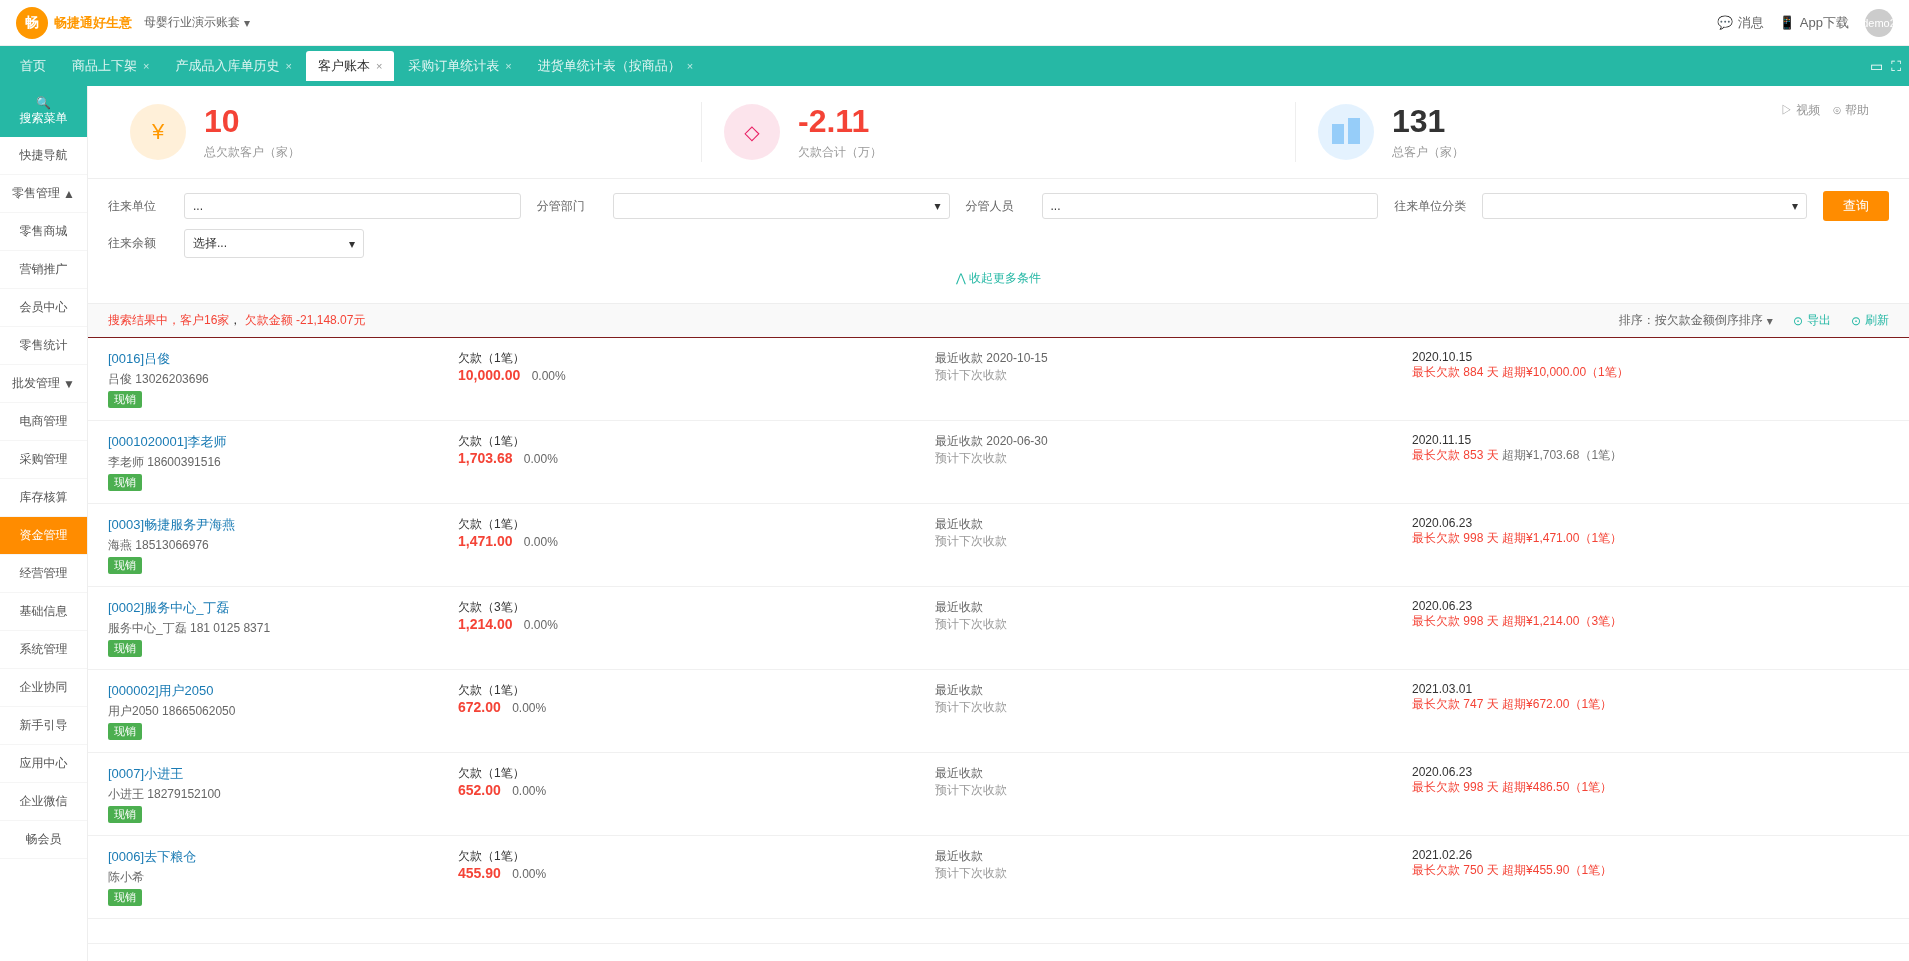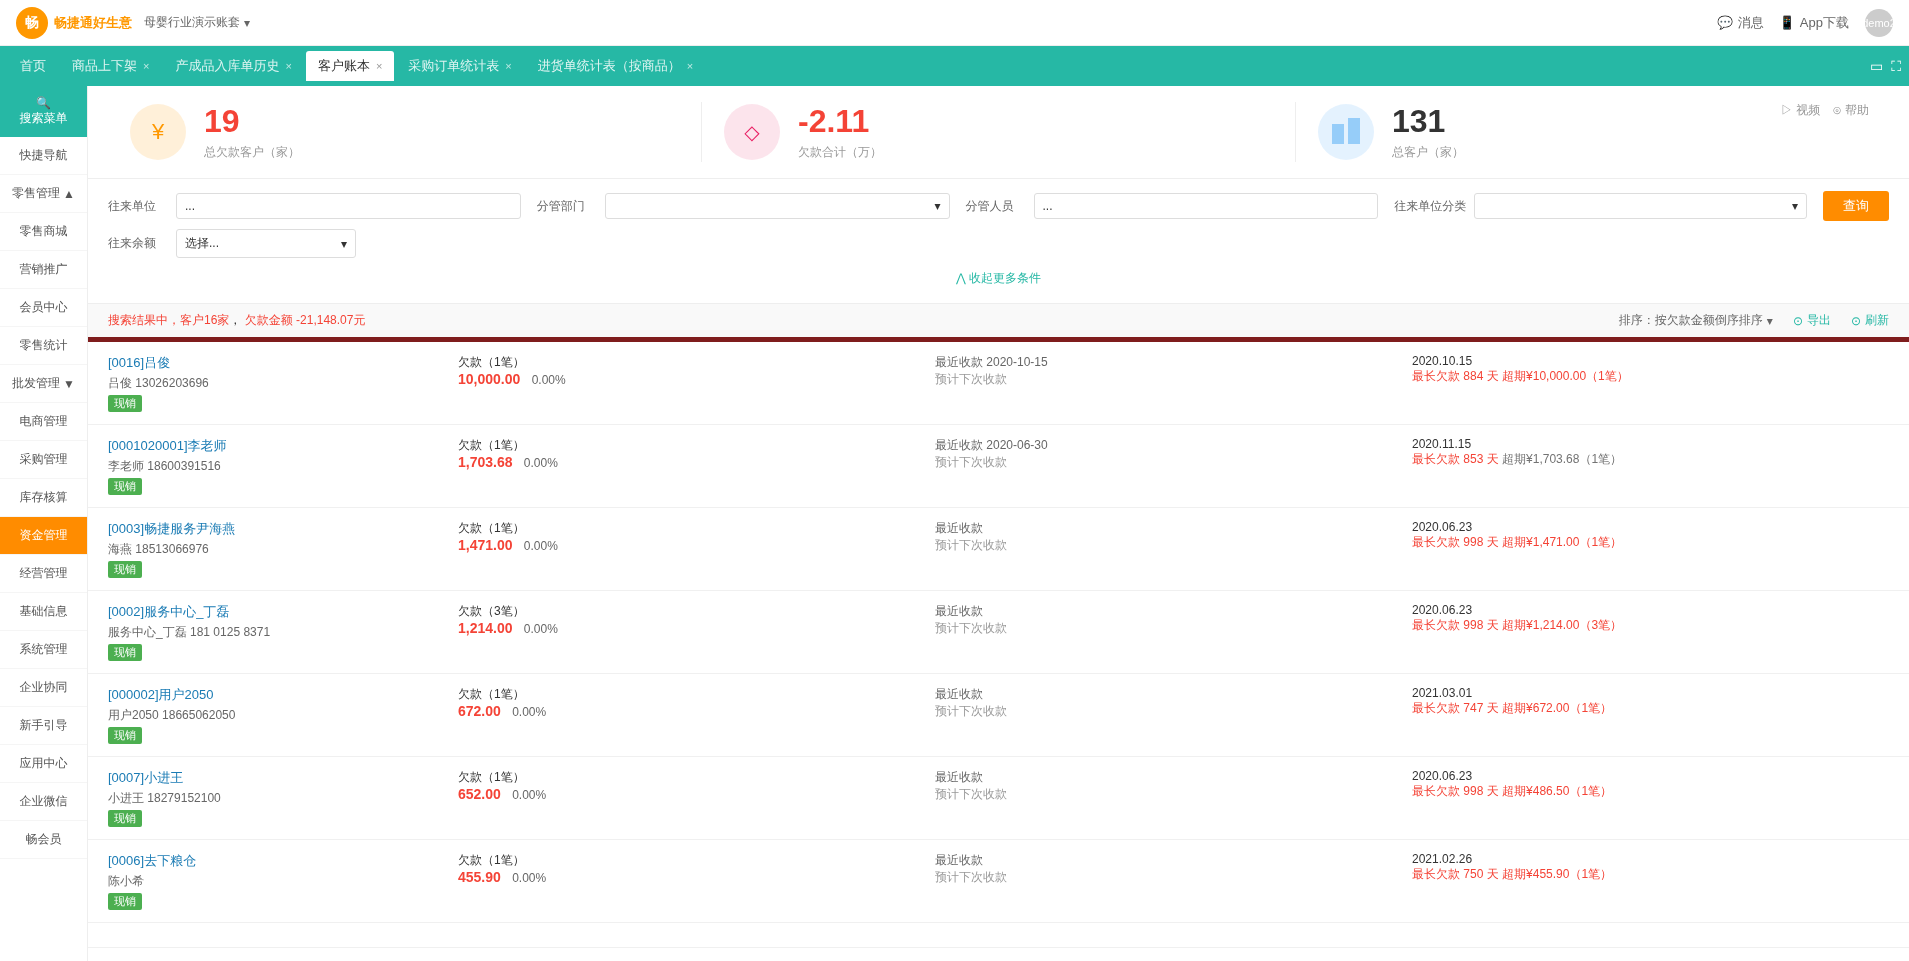--- a/index.html
+++ b/index.html
@@ -53,29 +53,29 @@
     .summary-card:last-child { border-right: none; }
     .card-value { font-size: 32px; font-weight: bold; }
     .card-value.red { color: #f44336; }
     .card-value.dark { color: #333; }
     .card-label { font-size: 12px; color: #999; margin-top: 4px; }
     .card-help { margin-left: auto; display: flex; gap: 12px; align-self: flex-start; font-size: 12px; color: #999; cursor: pointer; }
 
     
     .filter-area { background: #fff; padding: 12px 20px; border-bottom: 1px solid #eee; }
     .filter-row { display: flex; align-items: center; gap: 16px; margin-bottom: 8px; }
-    .filter-item { display: flex; align-items: center; gap: 8px; flex: 1; }
+    .filter-item { display: flex; align-items: center; gap: 16px; flex: 1; }
     .filter-label { color: #666; font-size: 12px; white-space: nowrap; min-width: 60px; }
     .filter-input { flex: 1; border: 1px solid #ddd; border-radius: 3px; padding: 5px 8px; font-size: 12px; display: flex; align-items: center; justify-content: space-between; cursor: pointer; background: #fff; }
     .filter-select { flex: 1; border: 1px solid #ddd; border-radius: 3px; padding: 5px 8px; font-size: 12px; display: flex; align-items: center; justify-content: space-between; cursor: pointer; background: #fff; }
     .search-btn { background: #ff8c00; color: #fff; border: none; padding: 6px 20px; border-radius: 3px; font-size: 13px; cursor: pointer; }
     .collapse-row { text-align: center; padding: 4px; color: #26b8a5; font-size: 12px; cursor: pointer; }
 
     
-    .results-bar { background: #f9f9f9; padding: 8px 20px; display: flex; align-items: center; justify-content: space-between; border-bottom: 5px solid #7f1d1d; font-size: 12px; }
+    .results-bar { background: #f9f9f9; padding: 8px 20px; display: flex; align-items: center; justify-content: space-between; border-bottom: 1px solid #7f1d1d; font-size: 12px; }
     .results-info { color: #333; }
     .results-info span { color: #f44336; }
     .results-actions { display: flex; align-items: center; gap: 20px; color: #666; }
     .sort-select { display: flex; align-items: center; gap: 4px; cursor: pointer; }
     .action-btn { display: flex; align-items: center; gap: 4px; cursor: pointer; color: #26b8a5; }
 
     
     .table-area { flex: 1; overflow-y: auto; background: #fff; }
     .table-header { display: grid; grid-template-columns: 350px 1fr 1fr 1fr; padding: 10px 20px; border-bottom: 2px solid #eee; font-size: 13px; font-weight: bold; color: #333; background: #fafafa; }
     .table-row-item { display: grid; grid-template-columns: 350px 1fr 1fr 1fr; padding: 12px 20px; border-bottom: 1px solid #f0f0f0; align-items: start; }
@@ -235,21 +235,21 @@
 
     <div class="summary-cards">
       <div class="summary-card">
         <div class="card-icon-svg">
           <svg width="60" height="60" viewBox="0 0 60 60">
             <circle cx="30" cy="30" r="28" fill="#ff9800" opacity="0.15"></circle>
             <text x="30" y="37" text-anchor="middle" font-size="22" fill="#ff9800">¥</text>
           </svg>
         </div>
         <div>
-          <div class="card-value red">19</div>
+          <div class="card-value red">10</div>
           <div class="card-label">总欠款客户（家）</div>
         </div>
       </div>
       <div class="summary-card">
         <div class="card-icon-svg">
           <svg width="60" height="60" viewBox="0 0 60 60">
             <circle cx="30" cy="30" r="28" fill="#e91e63" opacity="0.12"></circle>
             <text x="30" y="37" text-anchor="middle" font-size="20" fill="#e91e63">◇</text>
           </svg>
         </div>

